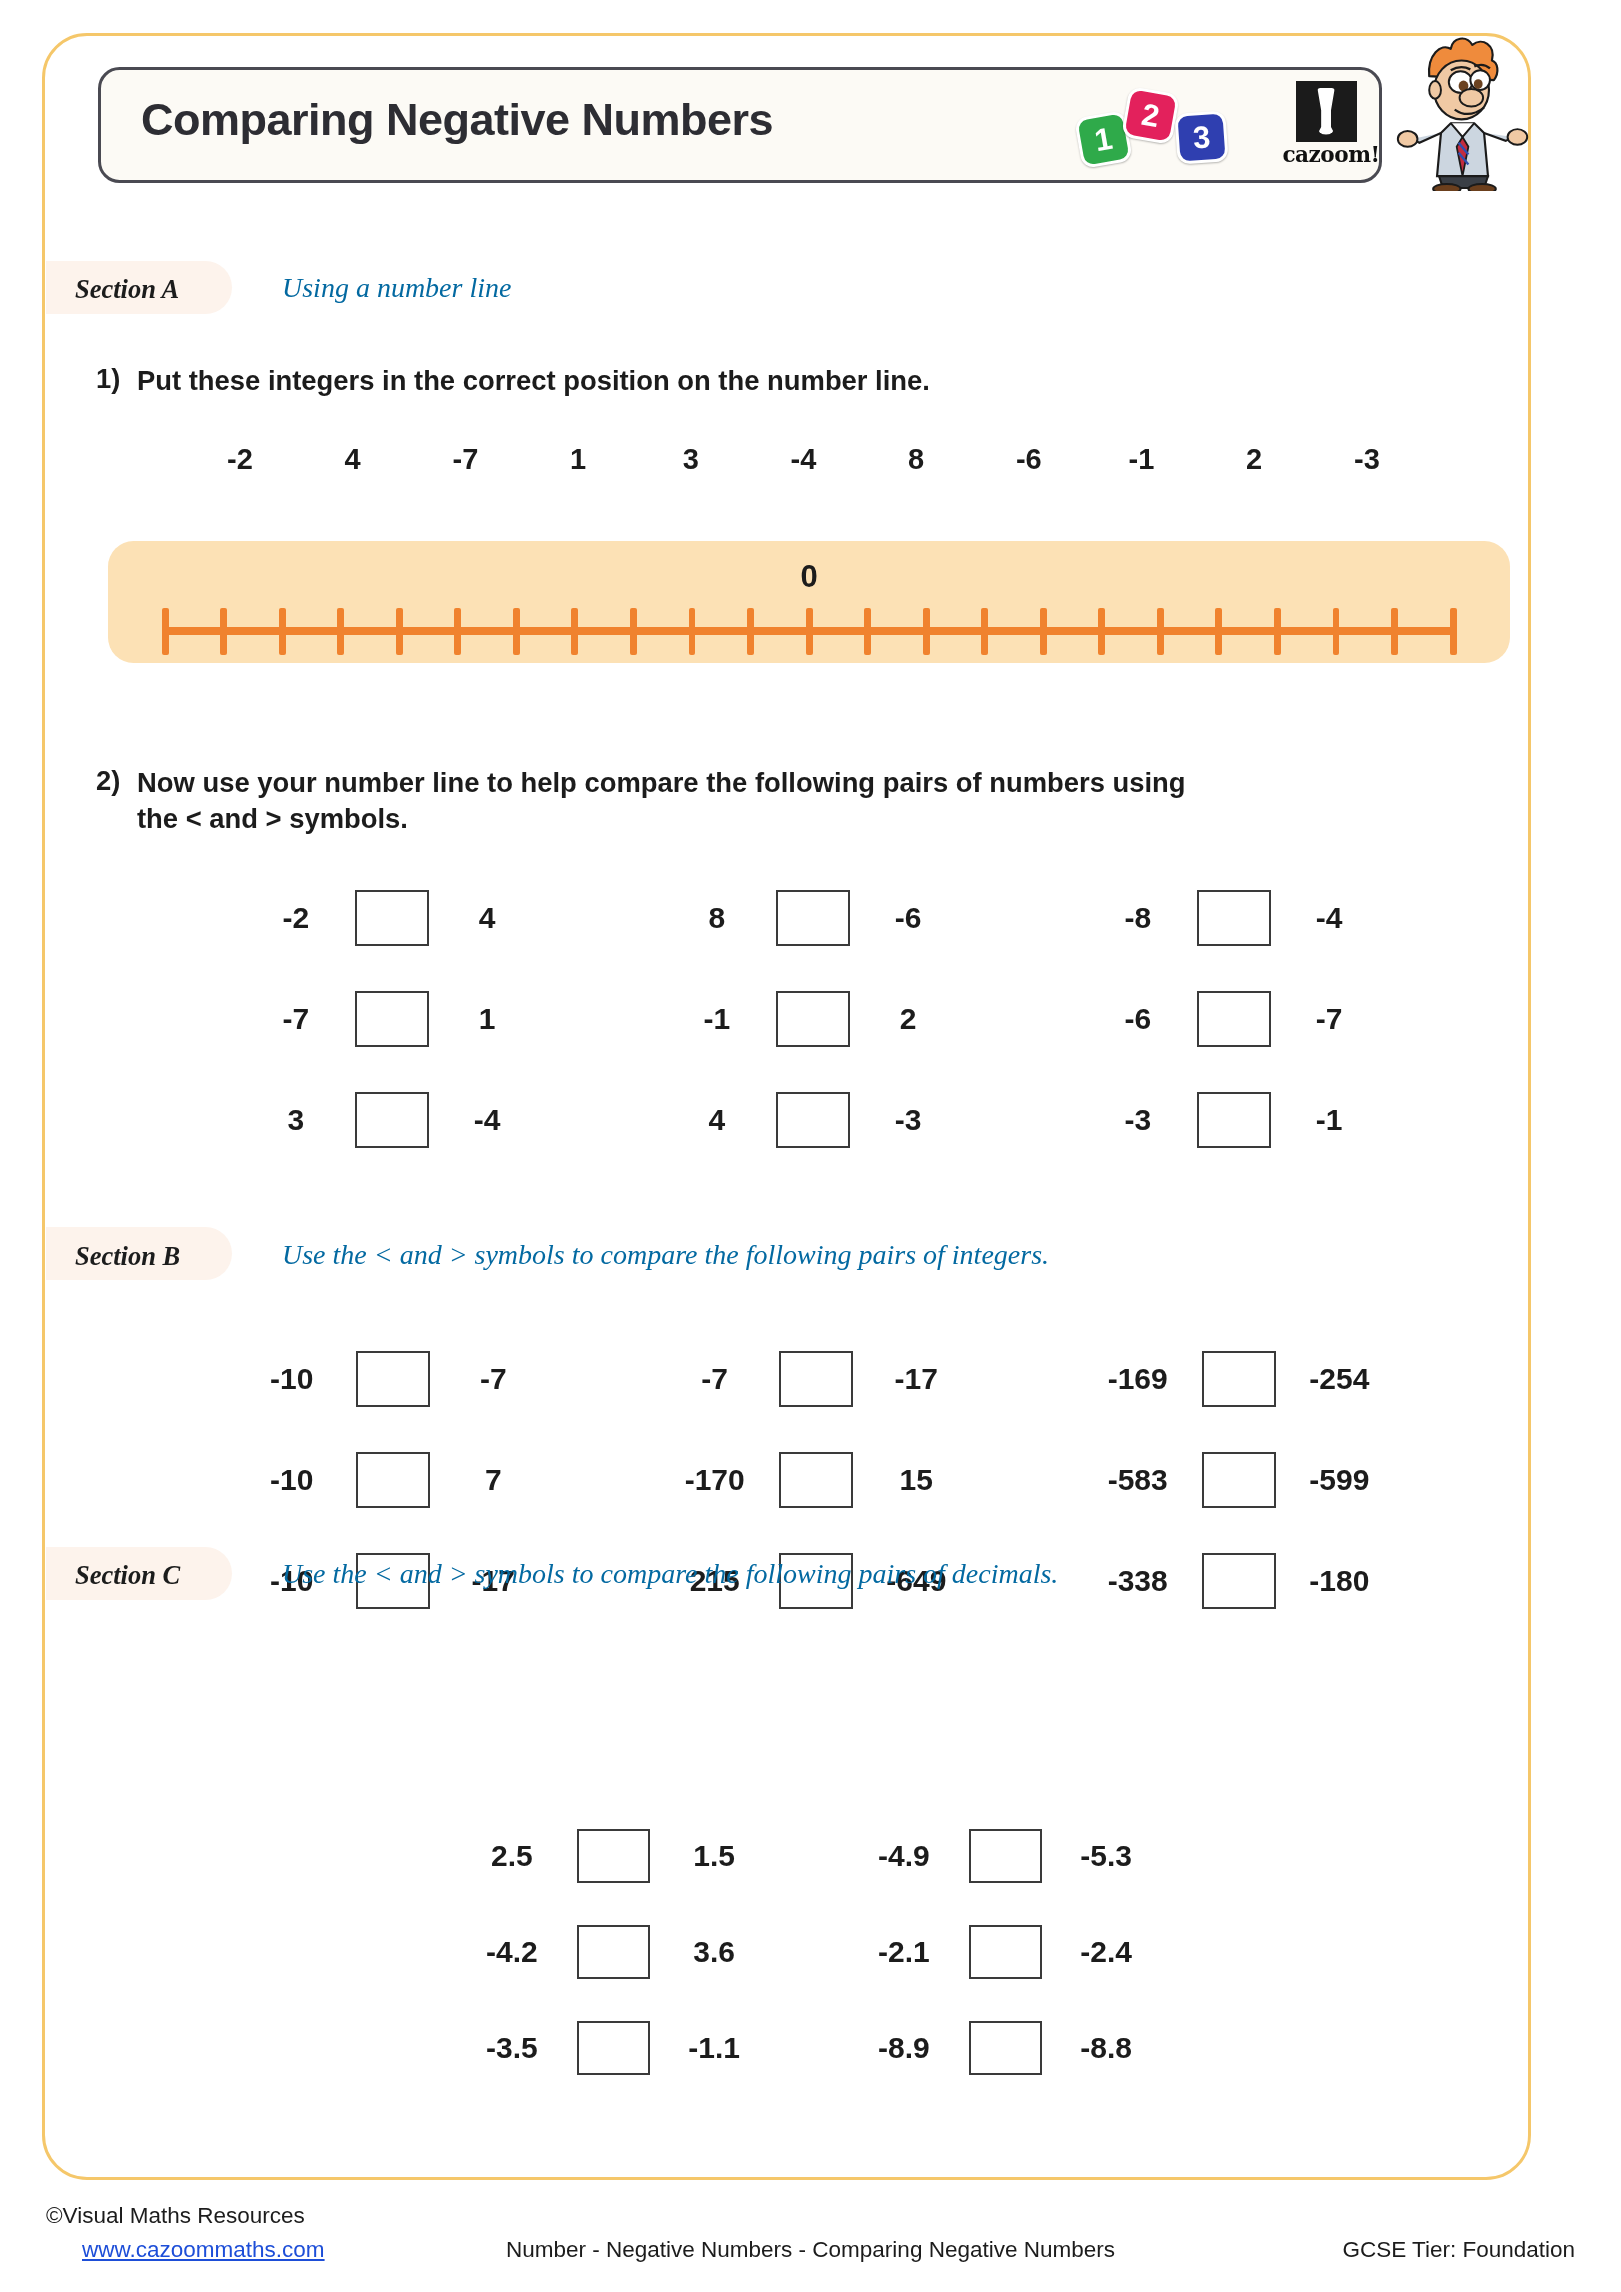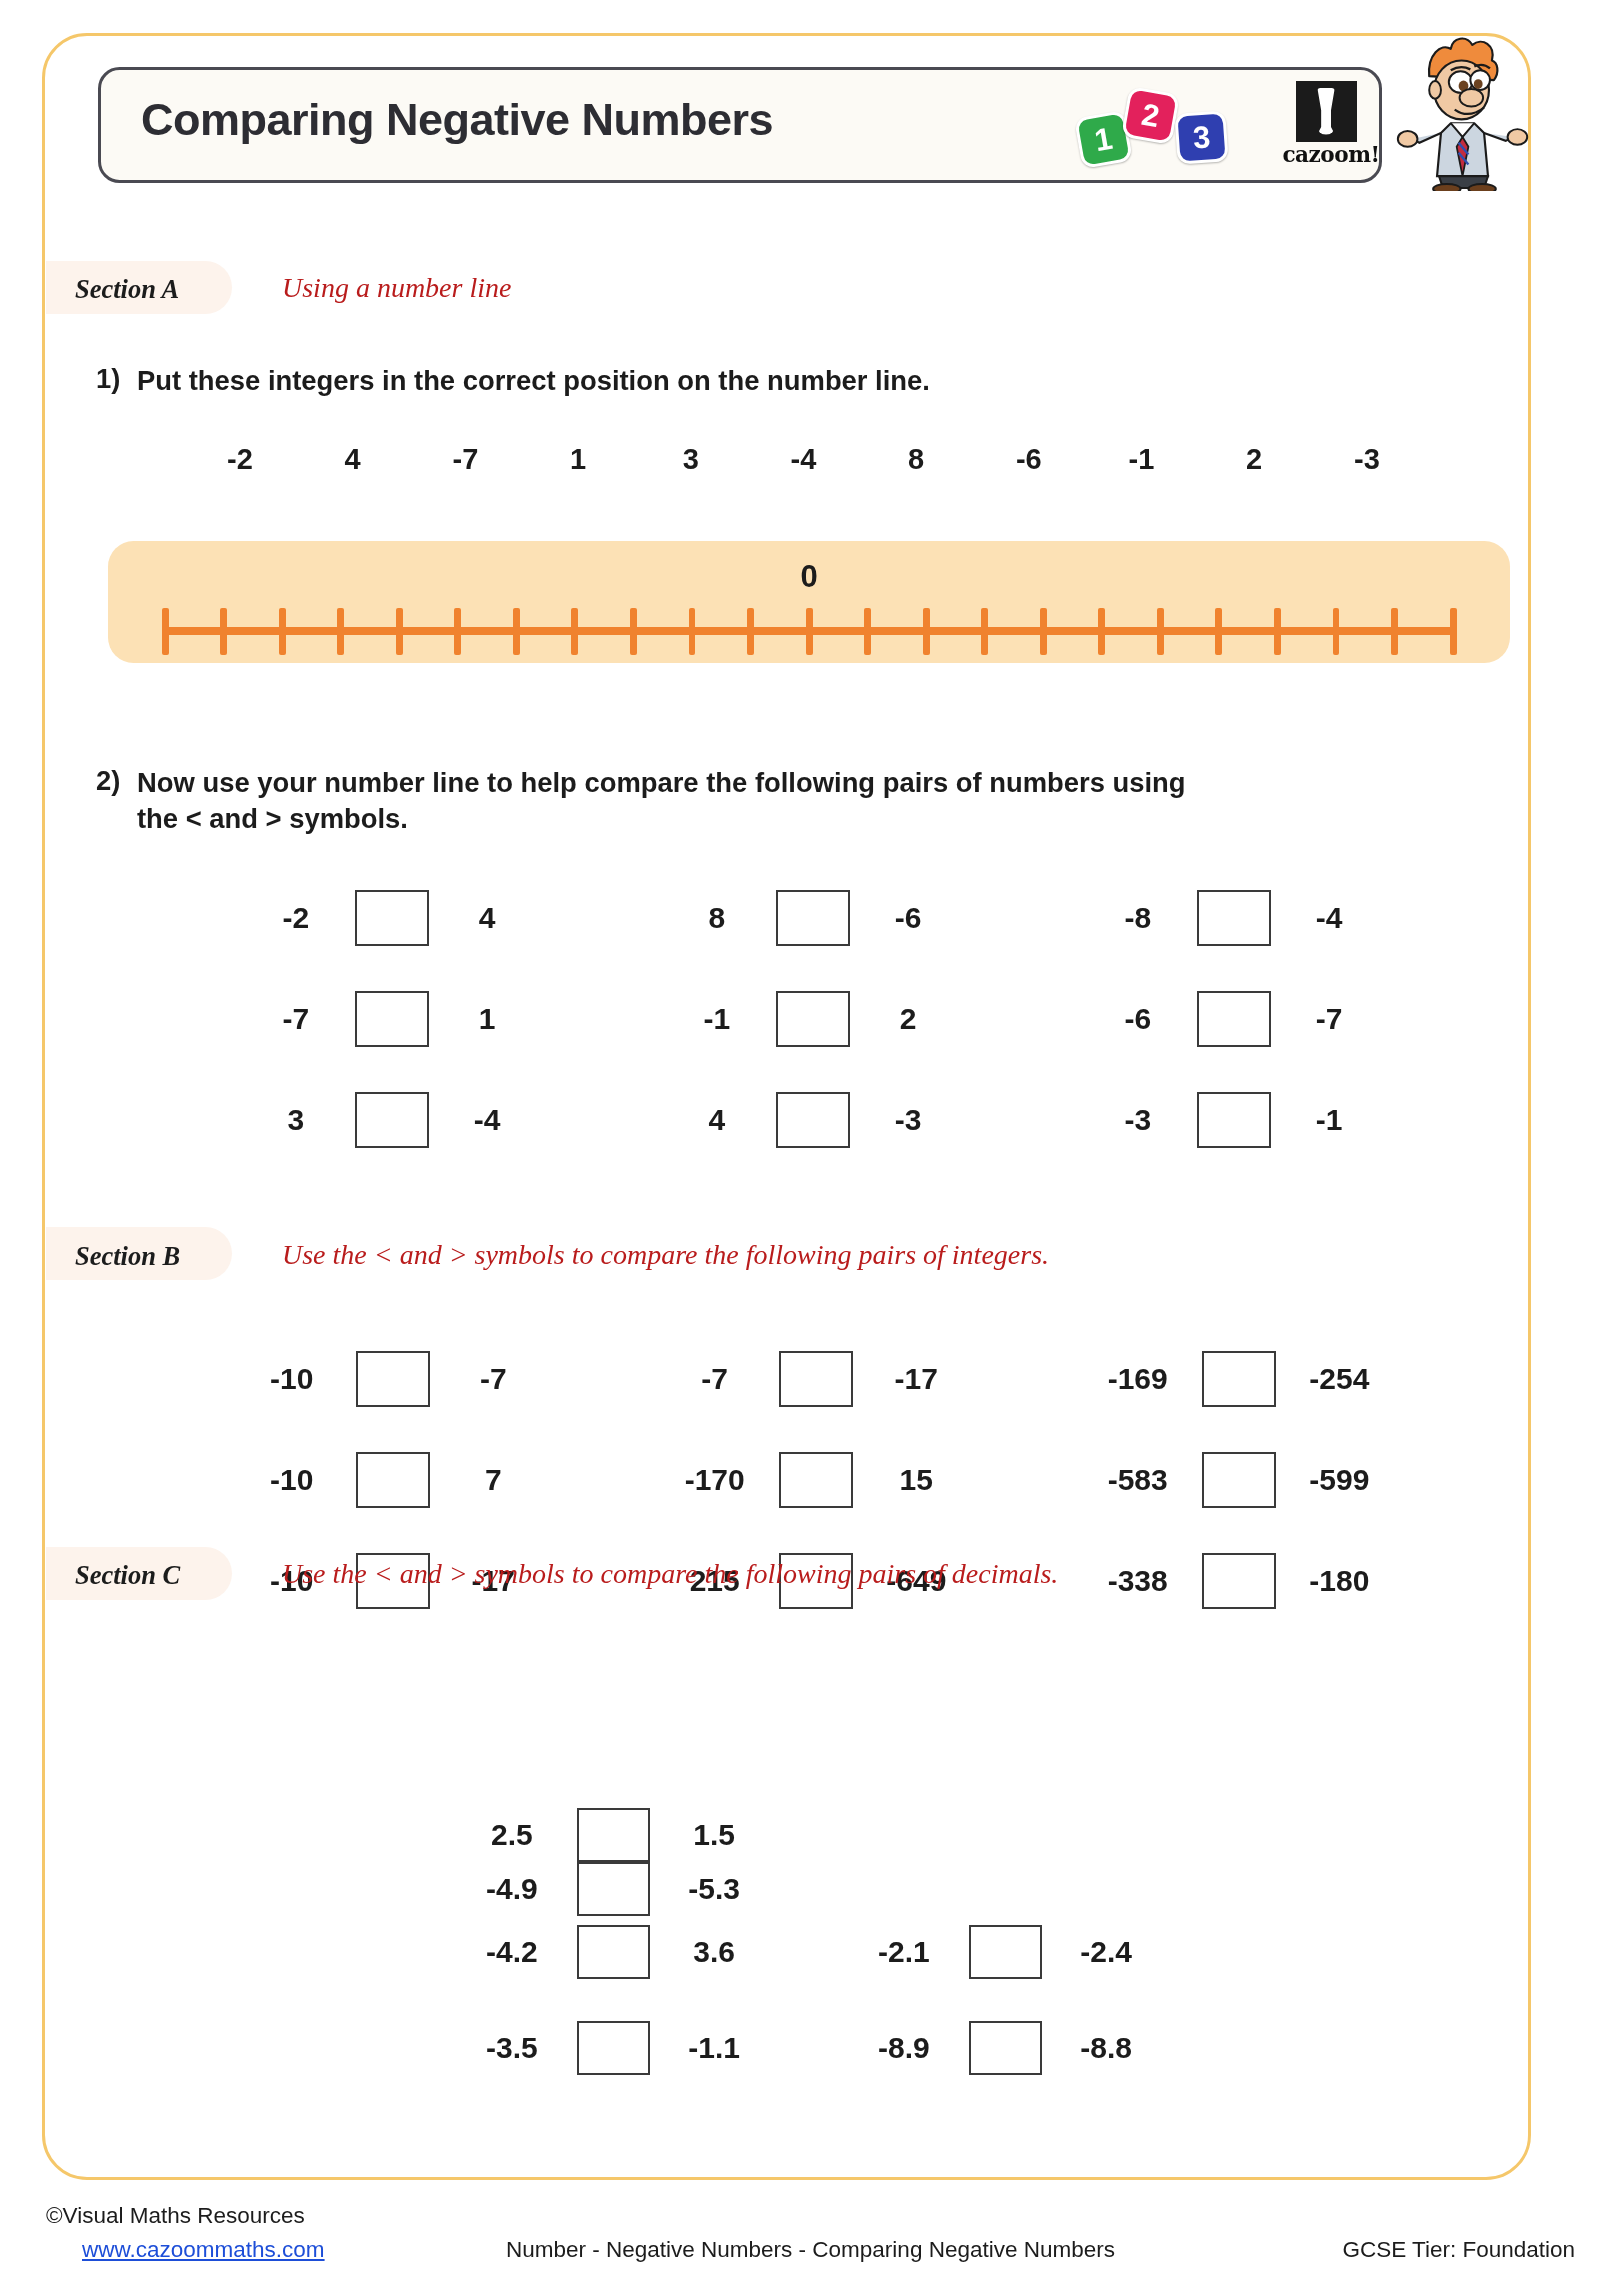--- a/index.html
+++ b/index.html
@@ -141,21 +141,21 @@
     font-style: italic;
     font-size: 26.5px;
     color: #1c1c1c;
     white-space: nowrap;
   }
   .section-desc {
     position: absolute;
     font-family: "Liberation Serif", serif;
     font-style: italic;
     font-size: 28px;
-    color: #b91c1c;
+    color: #0369a1;
     white-space: nowrap;
   }
 
   
   .q-num {
     position: absolute;
     font-size: 27.4px;
     font-weight: bold;
     color: #1c1c1c;
   }
@@ -510,21 +510,21 @@
         <div class="pair-right" style="width: 108px;">-180</div>
       </div>
     </div>
   </div>
 
 <div class="section-bar" style="top:1547px; top:1547px;"></div>
 <div class="section-label" style="left:75px; top:1560px;">Section C</div>
 <div class="section-desc" style="left:282px; top:1558px;">Use the &lt; and &gt; symbols to compare the following pairs of decimals.</div>
 
 <div class="pair-grid" id="grid-c" style="left:417px; top:1808px;">
-    <div class="pair-row" style="height: 96px; flex-direction: column;">
+    <div class="pair-row" style="height: 96px;">
       <div class="pair-cell" style="width: 392px;">
         <div class="pair-left" style="width: 98px;">2.5</div>
         <div class="answer-box" style="width: 73px; height: 54px; margin: 0px 15.7px;"></div>
         <div class="pair-right" style="width: 98px;">1.5</div>
       </div>
       <div class="pair-cell" style="width: 392px;">
         <div class="pair-left" style="width: 98px;">-4.9</div>
         <div class="answer-box" style="width: 73px; height: 54px; margin: 0px 15.7px;"></div>
         <div class="pair-right" style="width: 98px;">-5.3</div>
       </div>

